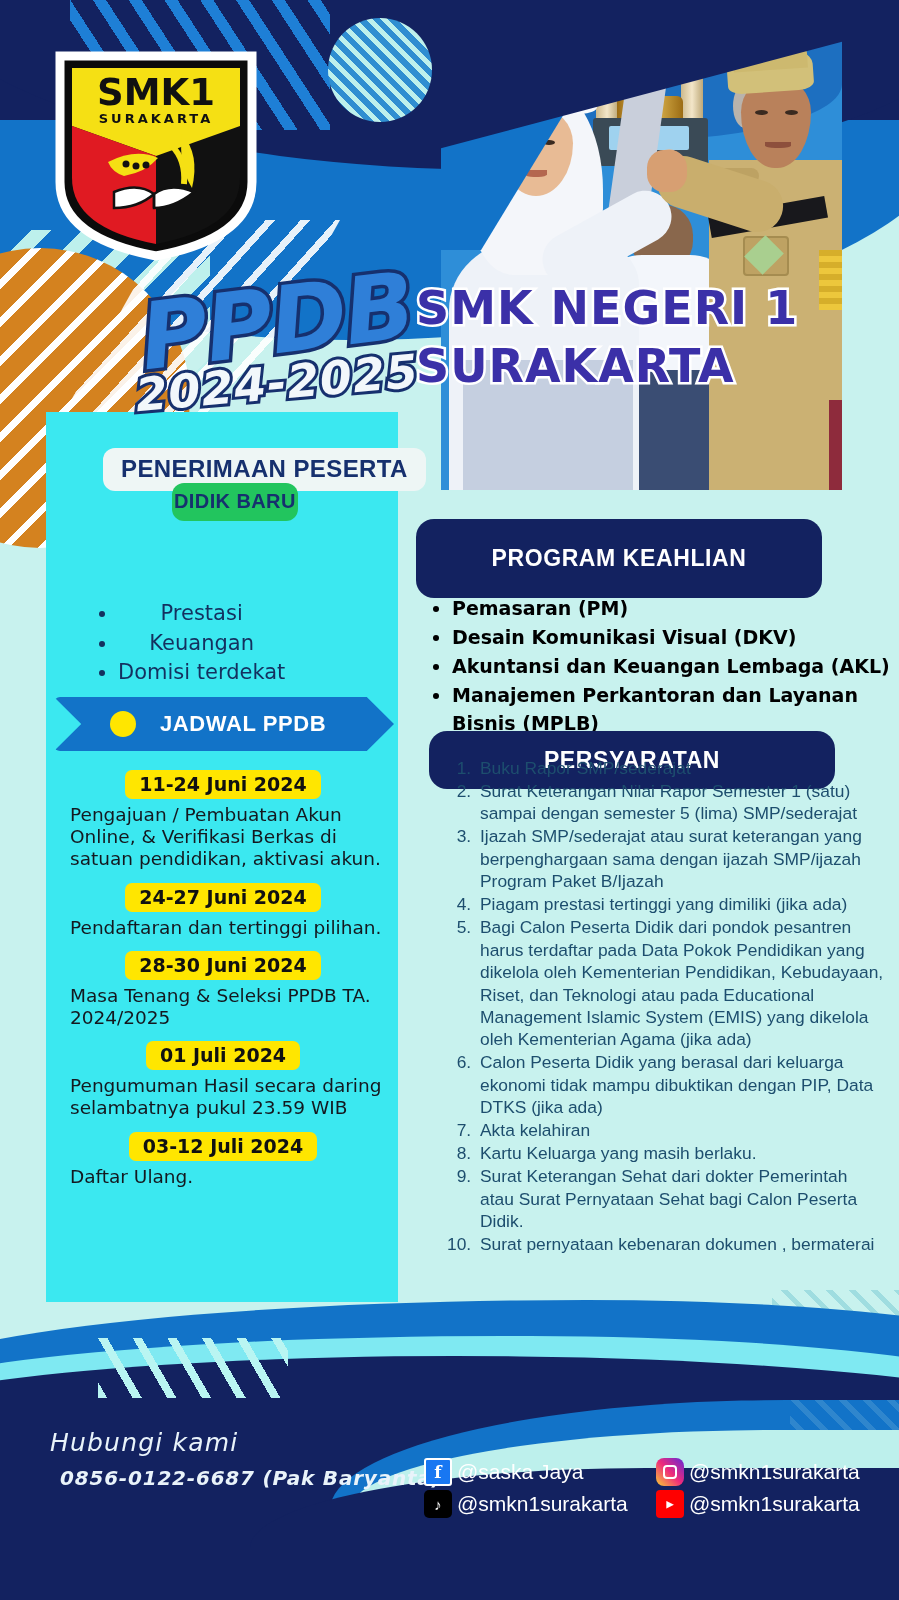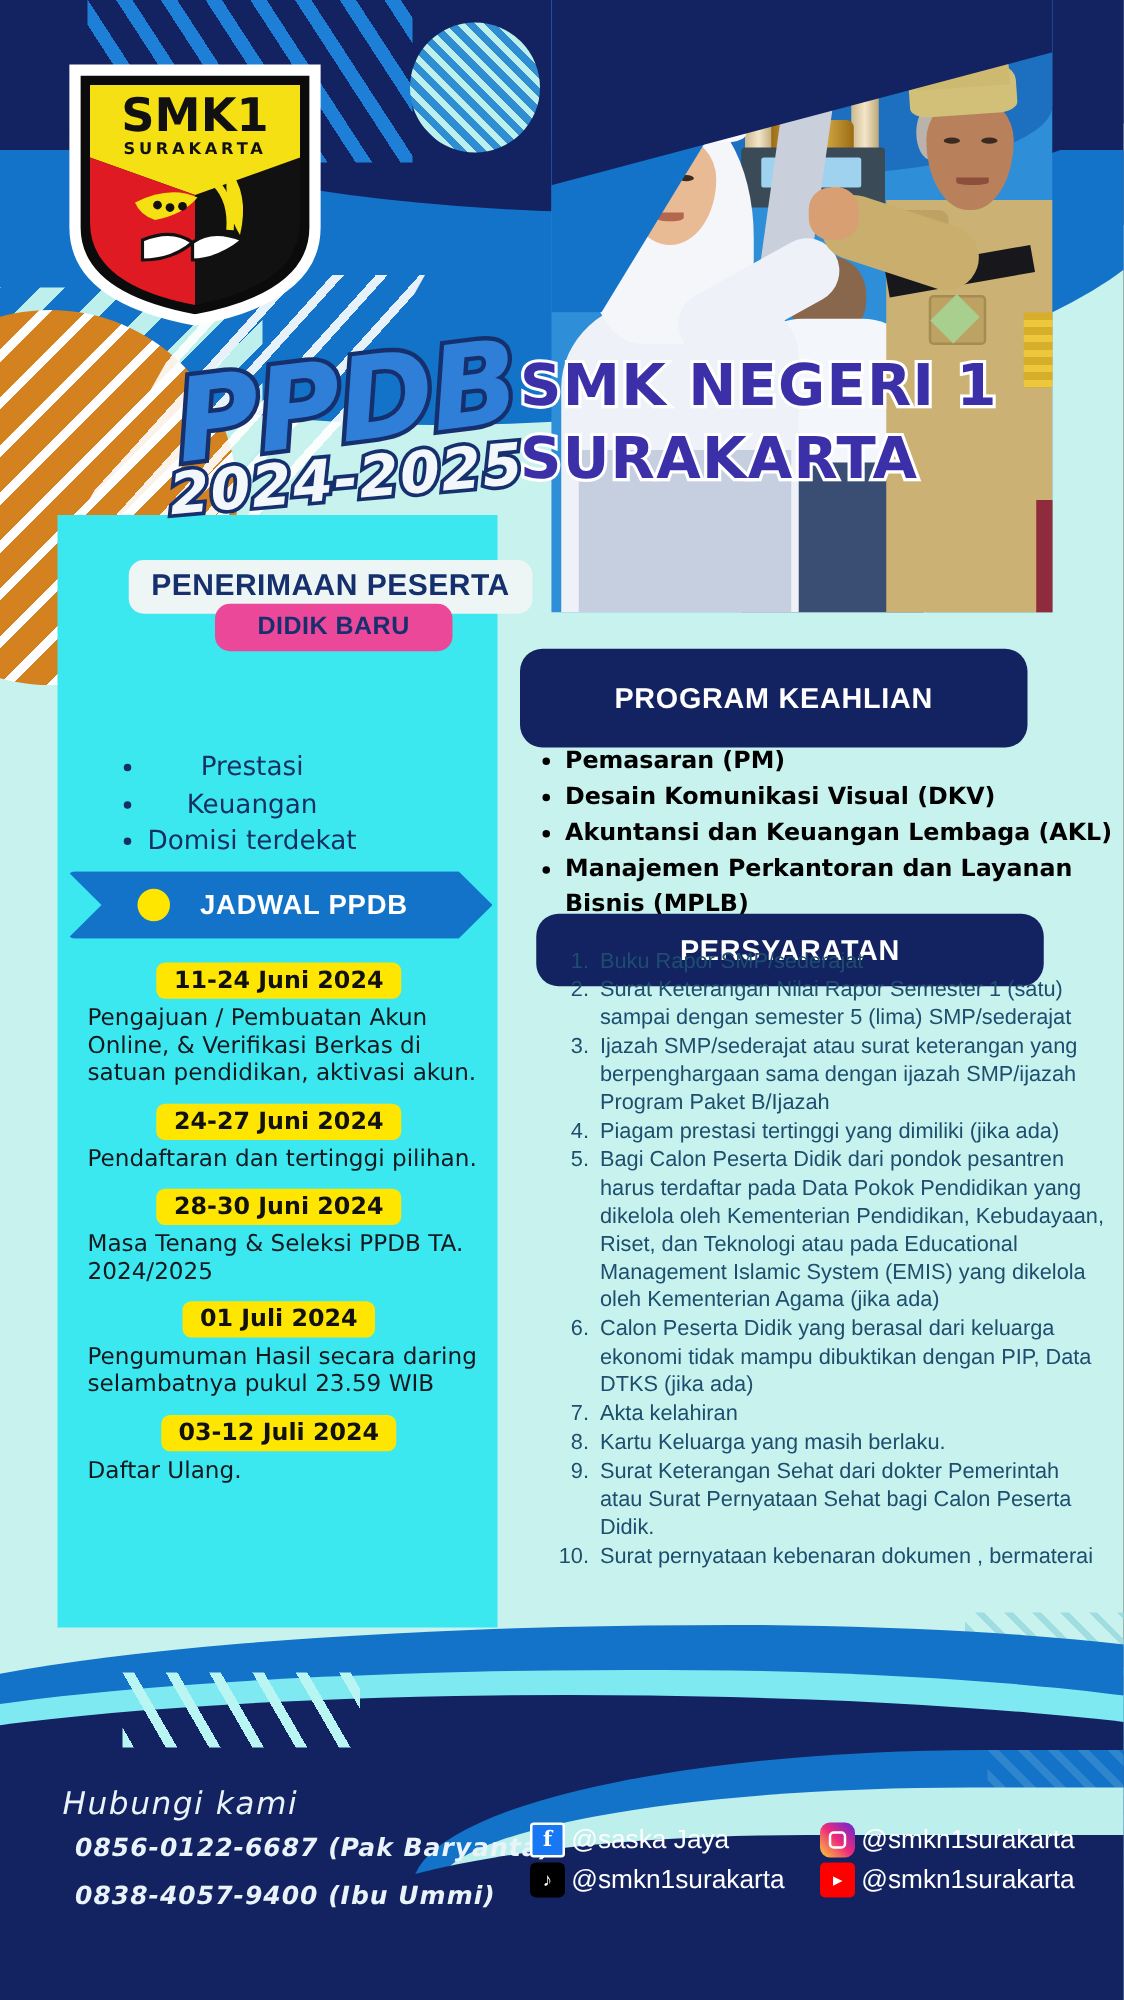--- a/index.html
+++ b/index.html
@@ -215,22 +215,22 @@
   
   .pen-box1 {
     position:absolute; left:103px; top:448px; z-index:14;
     background:#eef6f5; border-radius:12px;
     padding:7px 18px 8px;
     font-size:24px; font-weight:bold; color:#16306e;
     letter-spacing:.4px;
   }
   .pen-box2 {
     position:absolute; left:172px; top:483px; z-index:14;
-    background:#ec4899; border-radius:12px;
-    padding:7px 34px 8px;
+    background:#22c55e; border-radius:12px;
+    padding:7px 2px 8px;
     font-size:20px; font-weight:bold; color:#16306e;
     letter-spacing:.4px;
   }
 
   
   .arrow-banner {
     position:absolute; z-index:15;
     width:340px; height:54px;
     background:#1273c8;
     clip-path:polygon(0 0, 92% 0, 100% 50%, 92% 100%, 0 100%, 8% 50%);
@@ -555,21 +555,20 @@
   <div class="gratis-sub">Biaya Pendaftaran</div>
 
   <div class="wave4"></div>
   <div class="hatch-br"></div>
   <div class="wave5"></div>
   <div class="wave6"></div>
 
   <div class="contact">
     <div class="hub">Hubungi kami</div>
     <div class="ph">0856-0122-6687 (Pak Baryanta)</div>
-    <div class="ph">0838-4057-9400 (Ibu Ummi)</div>
   </div>
 
   <div class="socials">
     <div class="srow">
       <div class="scell">
         <span class="ic ic-fb">f</span>
         <span class="txt">@saska Jaya</span>
       </div>
       <div class="scell">
         <span class="ic ic-ig">

